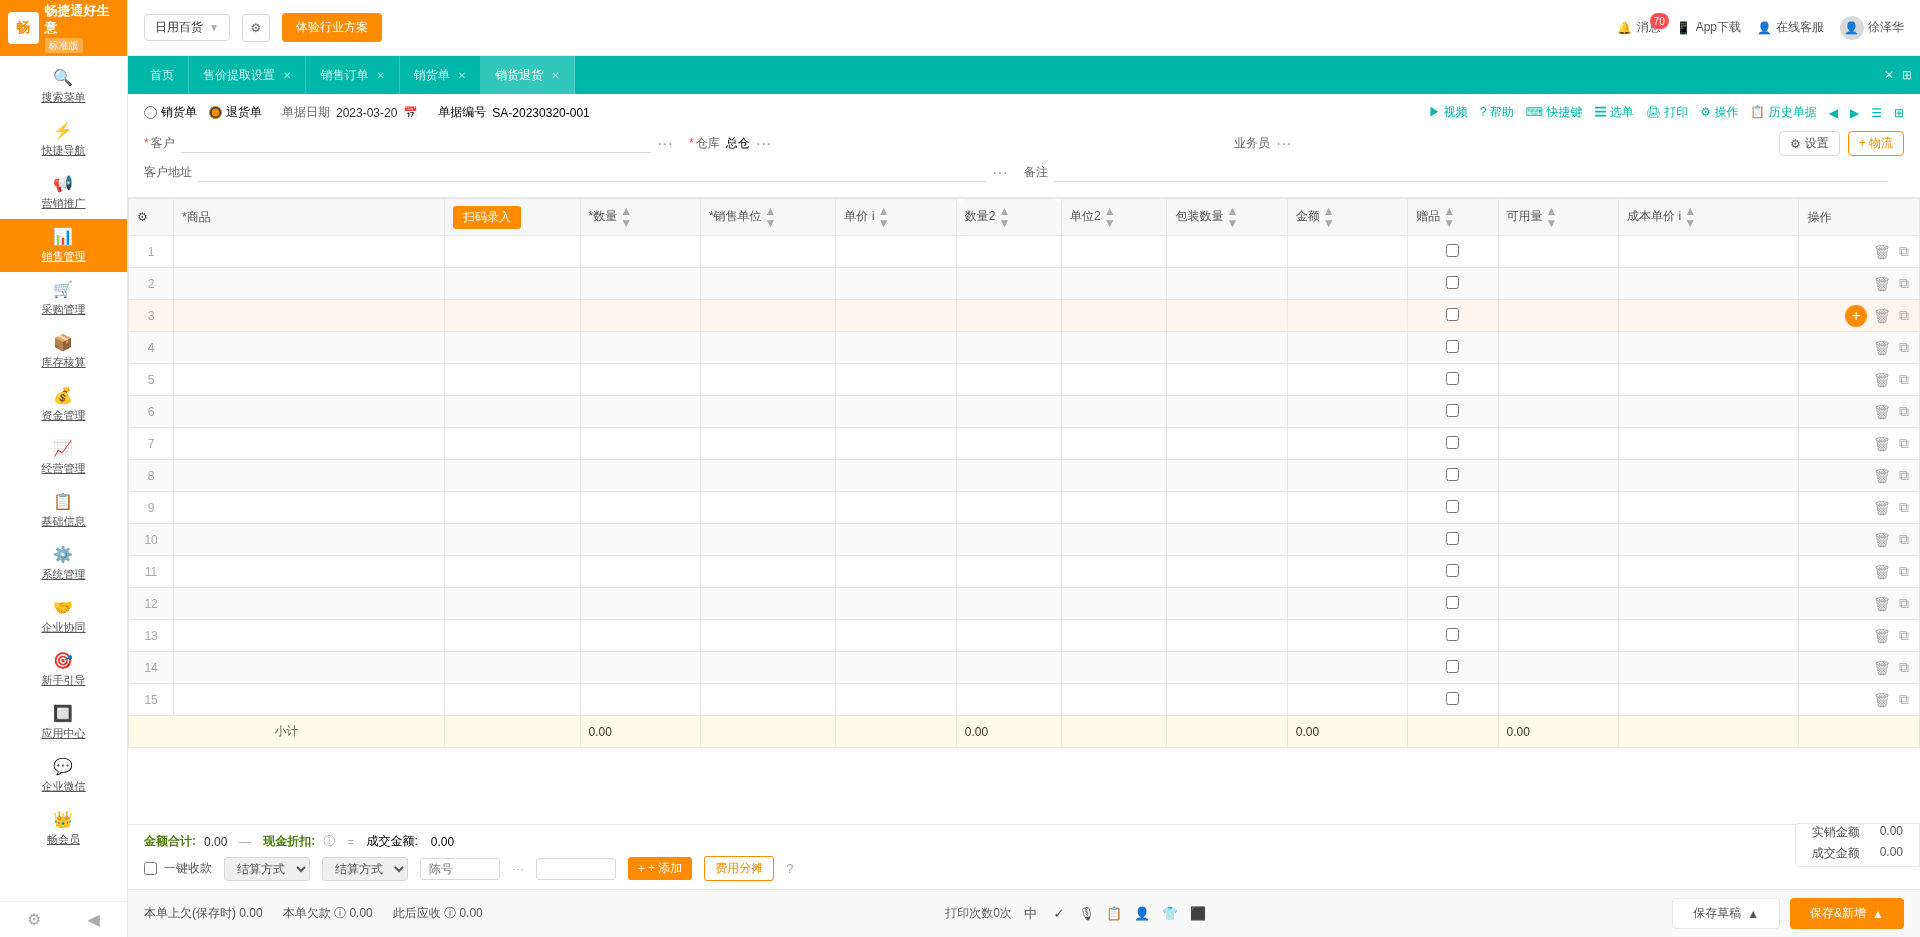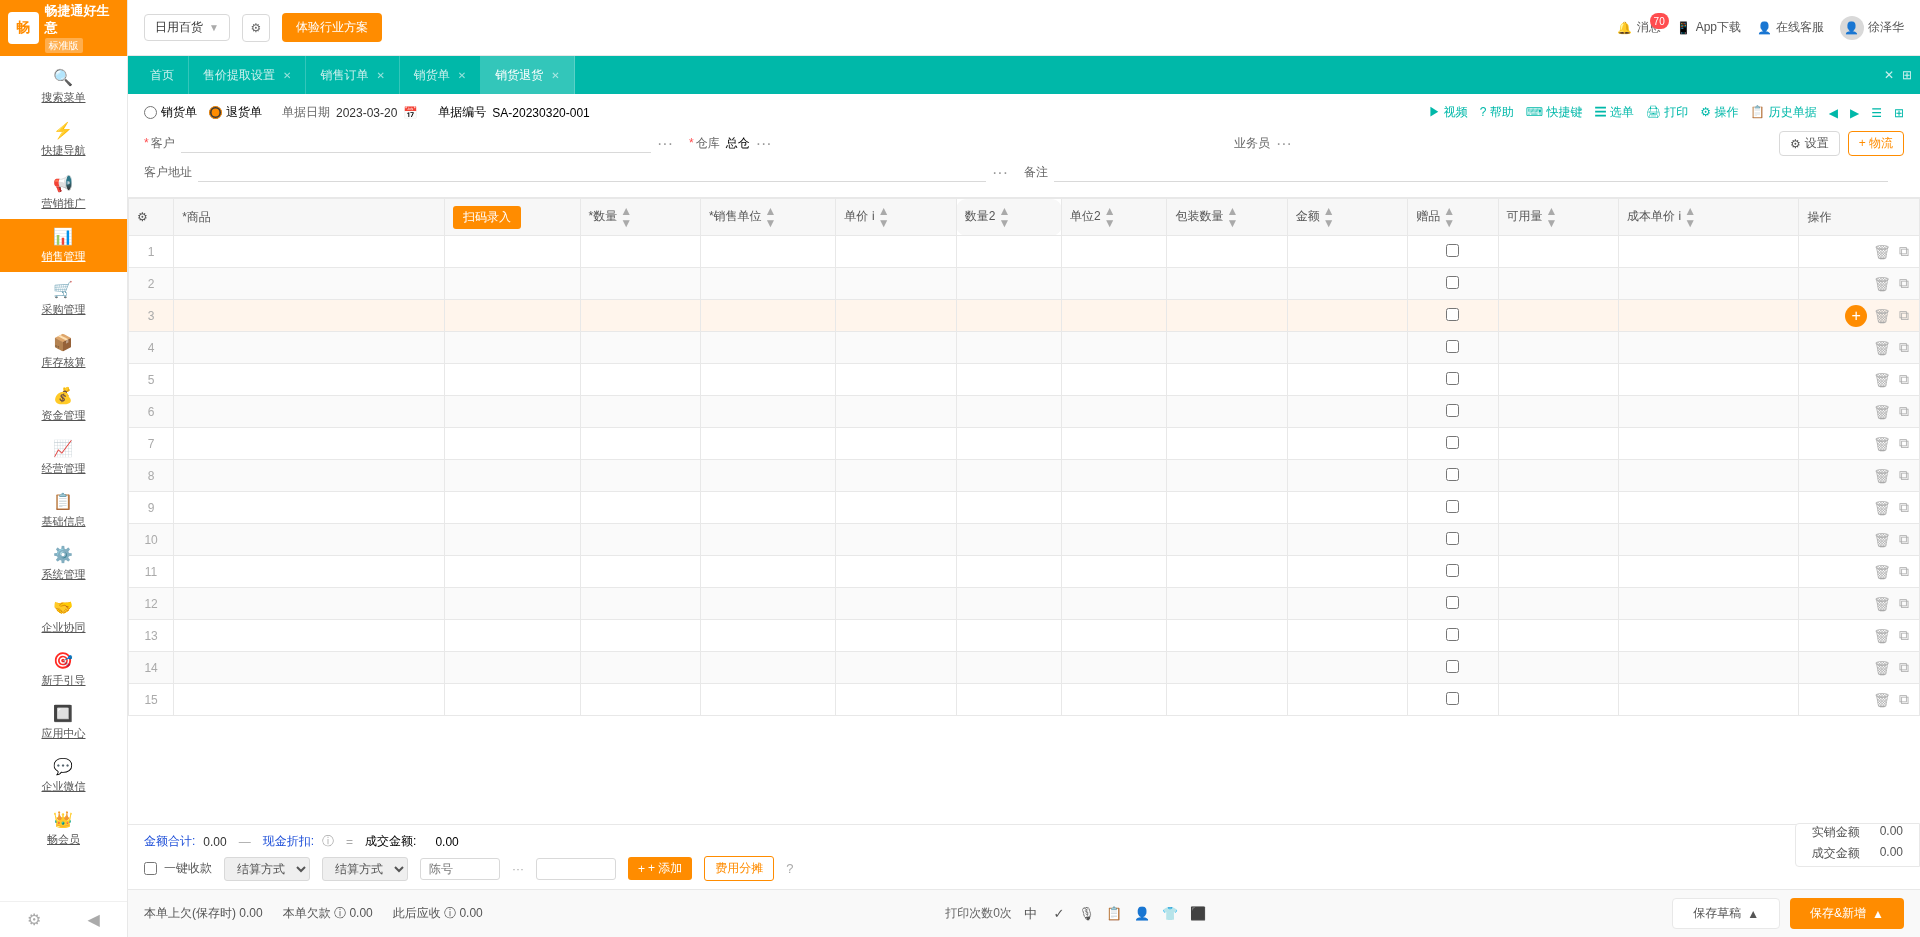--- a/index.html
+++ b/index.html
@@ -89,24 +89,24 @@
     .add-row-btn { width: 22px; height: 22px; background: #ff8c00; color: #fff; border: none; border-radius: 50%; cursor: pointer; font-size: 16px; display: flex; align-items: center; justify-content: center; line-height: 1; }
 
     
     .totals-row { background: #fffbe6 !important; }
     .totals-row td { font-weight: 500; }
 
     
     .bottom-area { background: #fff; border-top: 1px solid #e8e8e8; padding: 8px 16px; flex-shrink: 0; }
     .bottom-row1 { display: flex; align-items: center; gap: 12px; margin-bottom: 6px; }
     .amount-summary { display: flex; align-items: center; gap: 8px; color: #333; }
-    .amount-summary .label { color: #1d4ed8; }
+    .amount-summary .label { color: #4d7c0f; font-weight: bold; }
     .amount-summary .value { font-weight: 500; }
     .equal-sign { color: #aaa; }
-    .transaction-amount { display: flex; align-items: center; gap: 19px; font-weight: 500; }
+    .transaction-amount { display: flex; align-items: center; gap: 13px; font-weight: 500; }
     .bottom-row2 { display: flex; align-items: center; gap: 12px; }
     .checkbox-label { display: flex; align-items: center; gap: 7px; cursor: pointer; color: #555; }
     .method-select { border: 1px solid #d9d9d9; padding: 3px 8px; border-radius: 3px; color: #555; }
     .account-input { border: 1px solid #d9d9d9; padding: 3px 8px; border-radius: 3px; color: #555; width: 80px; }
     .amount-input { border: 1px solid #d9d9d9; padding: 3px 8px; border-radius: 3px; width: 80px; }
     .add-btn-sm { background: #ff8c00; color: #fff; border: none; padding: 3px 10px; border-radius: 3px; cursor: pointer; display: flex; align-items: center; gap: 3px; }
     .fee-split-btn { background: #fff; border: 1px solid #ff8c00; color: #ff8c00; padding: 3px 10px; border-radius: 3px; cursor: pointer; }
     .help-icon { color: #aaa; cursor: pointer; font-size: 13px; }
 
     
@@ -755,20 +755,35 @@
       <td></td>
       <td></td>
       <td>
         <div class="action-cell">
 
           <button class="action-btn">🗑</button>
           <button class="action-btn">⧉</button>
         </div>
       </td>
     </tr>
+                <tr class="totals-row">
+    <td colspan="2" style="text-align:center;color:#666;">小计</td>
+    <td></td>
+    <td>0.00</td>
+    <td></td>
+    <td></td>
+    <td>0.00</td>
+    <td></td>
+    <td></td>
+    <td>0.00</td>
+    <td></td>
+    <td>0.00</td>
+    <td></td>
+    <td></td>
+  </tr>
               </tbody>
           </table>
         </div>
       </div>
 
       <div class="bottom-area">
         <div class="bottom-row1">
           <span class="amount-summary">
             <span class="label">金额合计:</span>
             <span class="value">0.00</span>

